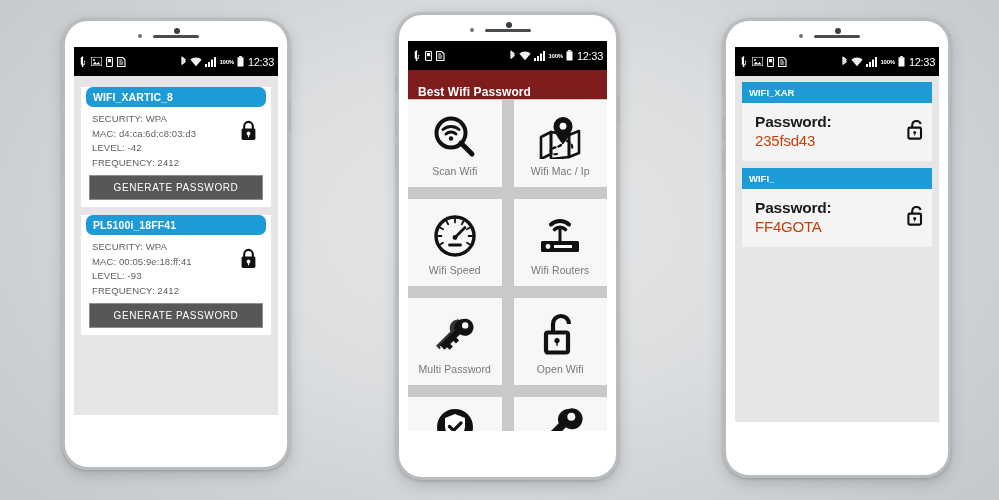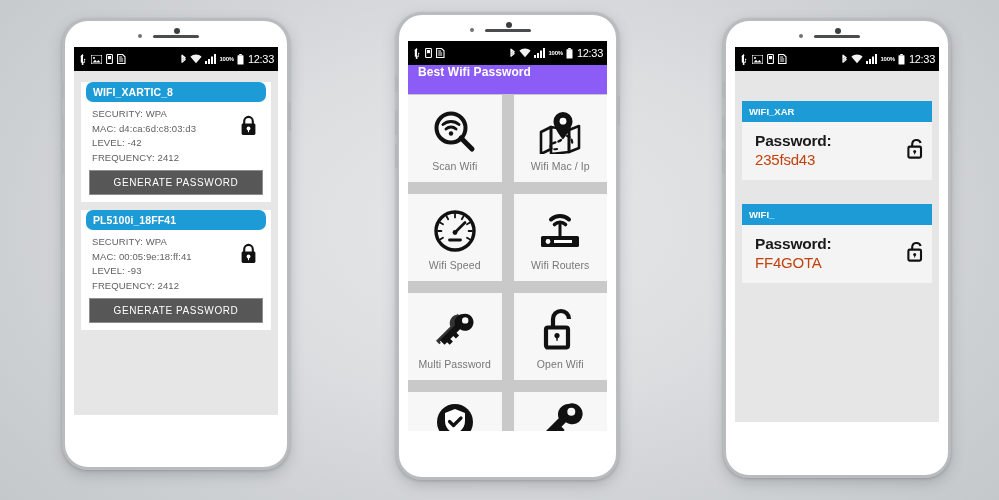--- a/index.html
+++ b/index.html
@@ -57,37 +57,37 @@
     overflow: hidden;
     position: relative;
   }
   .p1 .screen { height: 368px; }
   .p2 .screen { height: 390px; }
   .p3 .screen { height: 375px; }
 
   
   .statusbar {
     background: #000;
-    height: 24px;
+    height: 29px;
     display: flex;
     align-items: center;
     padding: 0 4px 0 5px;
     color: #fff;
   }
   .sb-left { display: flex; align-items: center; gap: 4px; }
   .sb-right { margin-left: auto; display: flex; align-items: center; gap: 3px; }
   .sb-ico { display: block; }
   .sb-pct { font-size: 6px; letter-spacing: -.2px; font-weight: bold; }
   .sb-time { font-size: 11px; letter-spacing: -.3px; font-weight: 500; padding-left:1px;}
 
   
   .appbar {
-    background: #8b5cf6;
+    background: #7f1d1d;
     height: 29px;
-    display: flex; align-items: flex-start;
+    display: flex; align-items: flex-end;
     padding-left: 10px;
   }
   .appbar-title { color: #fff; font-size: 12px; font-weight: bold; letter-spacing: .1px; }
 
   
   .list { padding: 6px 7px 0 7px; }
   .card { background: #ffffff; margin-bottom: 8px; padding-bottom: 7px; }
   .card-head {
     background: #1d9bd7;
     color: #ffffff;
@@ -122,21 +122,20 @@
   }
 
   
   .pw-card { background: #f4f4f4; margin: 0 7px 7px 7px; }
   .pw-head {
     background: #1d9bd7;
     color: #ffffff;
     font-size: 9.5px;
     font-weight: bold;
     padding: 5px 7px;
-    margin-top: 24px;
   }
   .pw-body { display: flex; align-items: center; padding: 9px 9px 11px 13px; }
   .pw-texts { flex: 1; }
   .pw-label { font-size: 15.5px; font-weight: bold; color: #1a1a1a; line-height: 19px; letter-spacing: -.2px;}
   .pw-value { font-size: 15px; font-weight: normal; color: #c2410c; line-height: 19px; letter-spacing: -.2px;}
   .p3 .list-top { padding-top: 6px; }
 
   
   .grid {
     display: grid;

